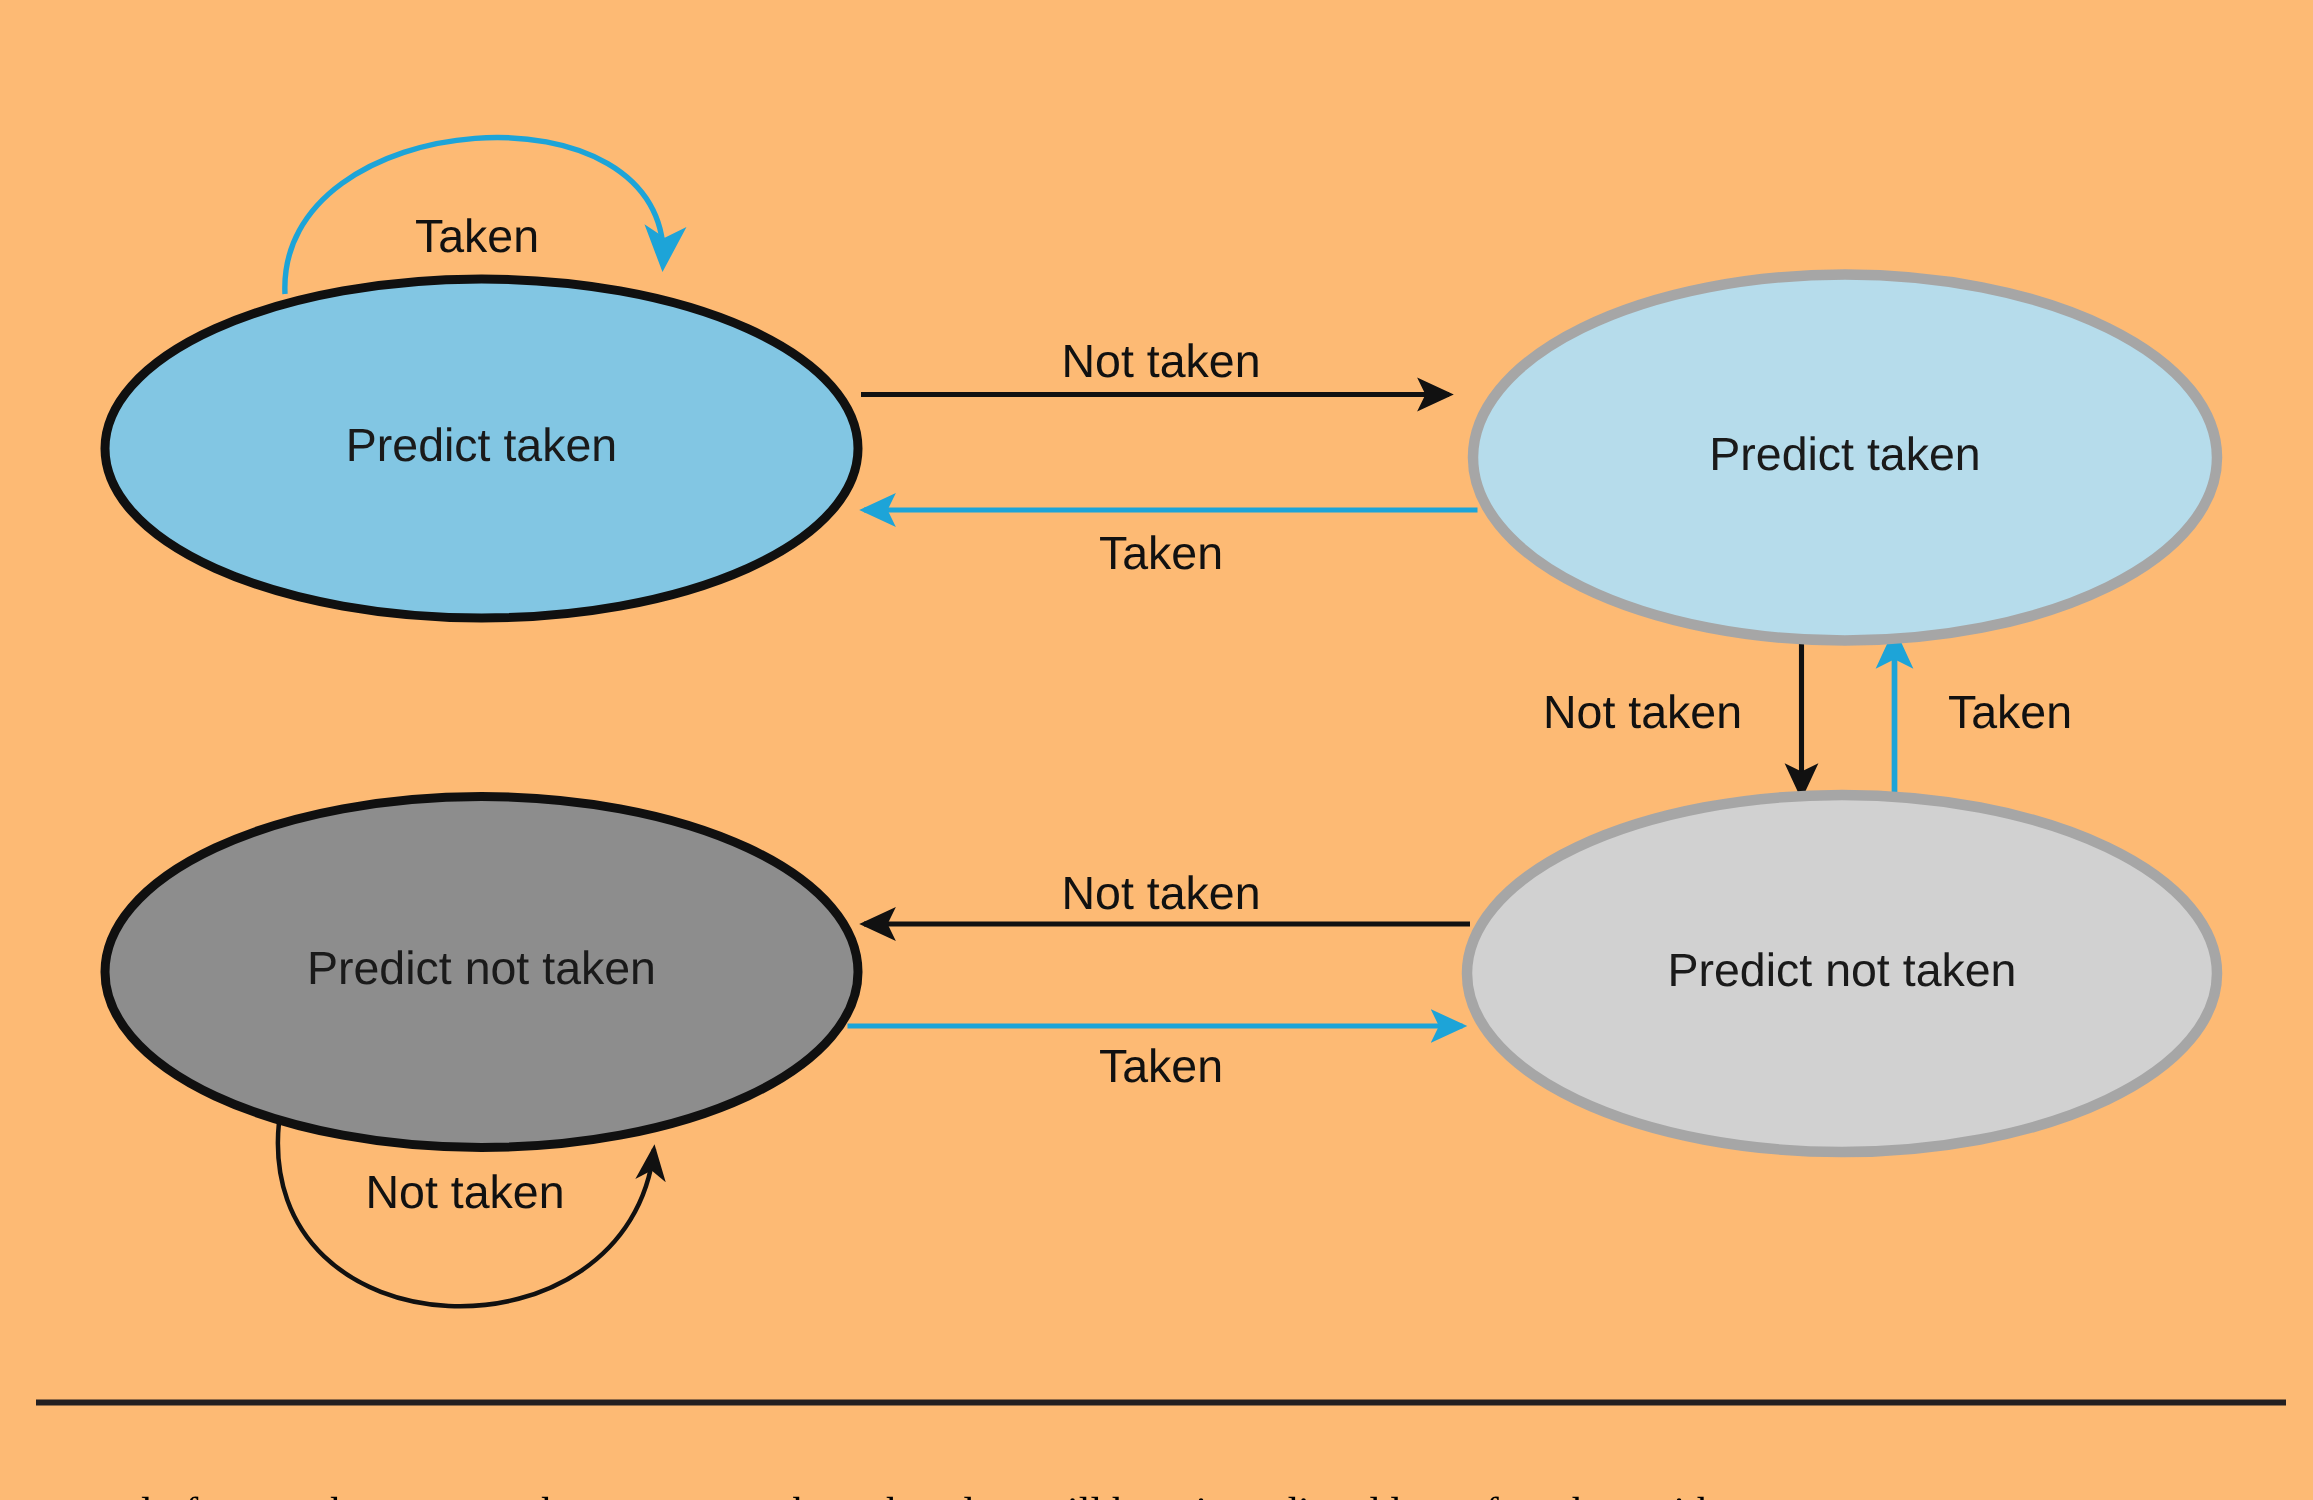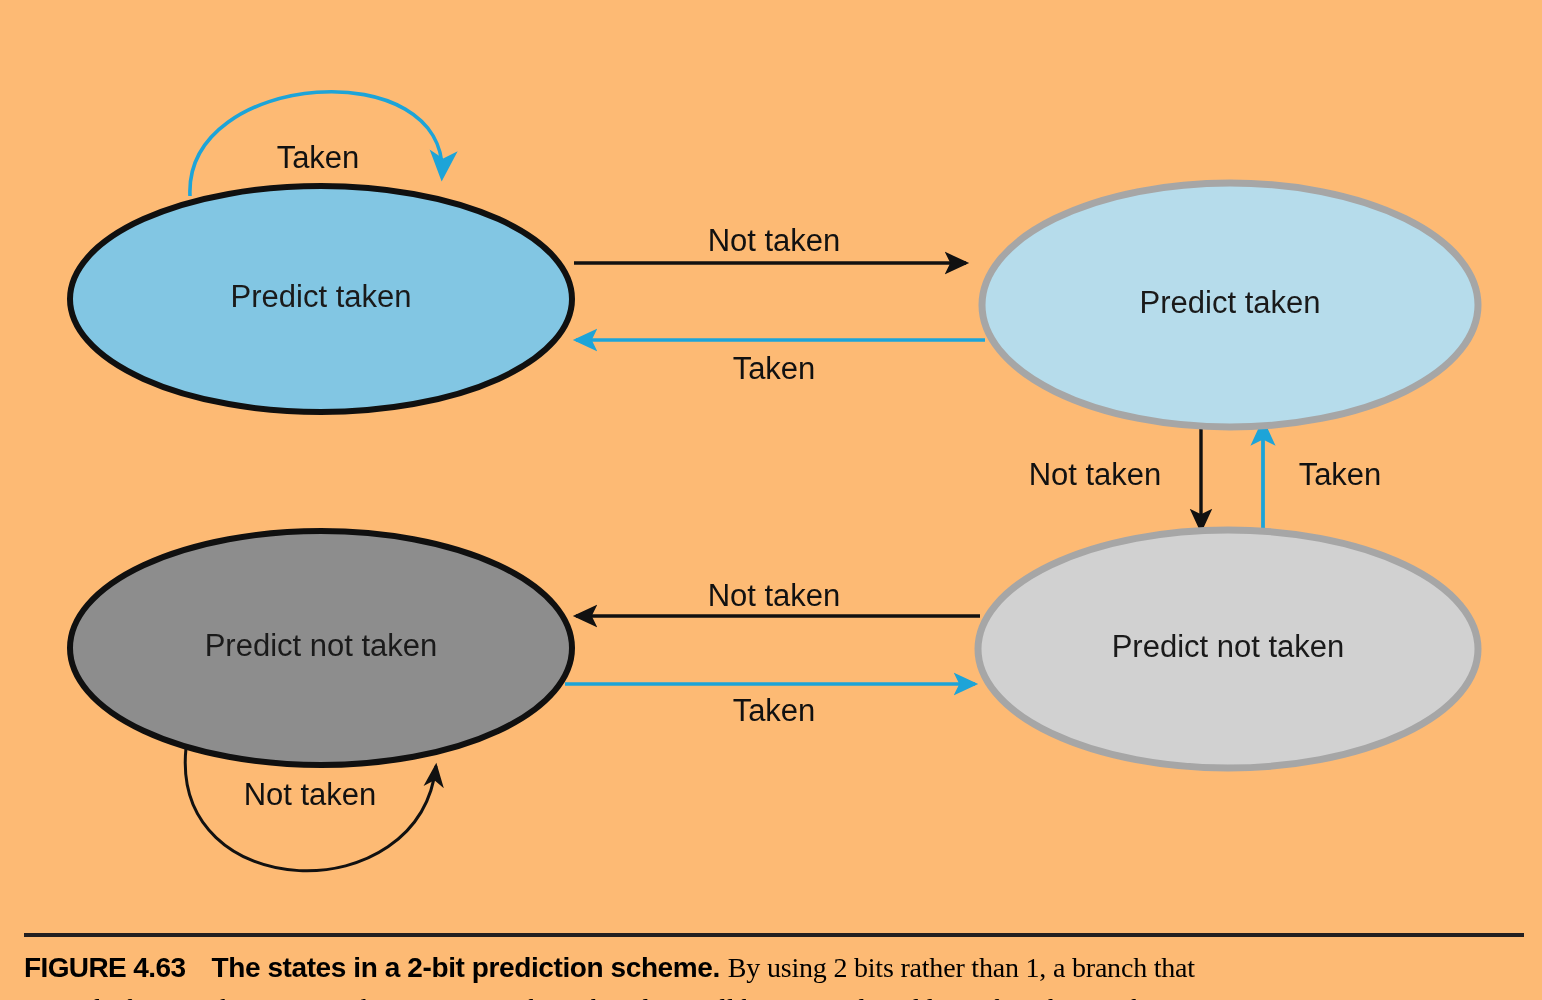--- a/index.html
+++ b/index.html
@@ -196,22 +196,19 @@
       <g>
         <ellipse cx="321" cy="648" rx="251" ry="117" fill="#8d8d8d" stroke="#101010" stroke-width="6"></ellipse>
         <text class="node-label-text" x="321" y="648">Predict not taken</text>
       </g>
 
     </svg>
   </div>
 
   <div id="caption-block">
     <div id="caption-rule"></div>
-    <div id="caption-text-line">
-      <span class="caption-figno">FIGURE 4.63</span><span class="caption-title">The states in a 2-bit prediction scheme.</span><span class="caption-body">By using 2 bits rather than 1, a branch that</span>
-    </div>
   </div>
 
   <div id="caption-second-line">
     <span>strongly favors taken or not taken—as many branches do—will be mispredicted less often than with a</span>
   </div>
 
 </div>
 
 </body></html>

